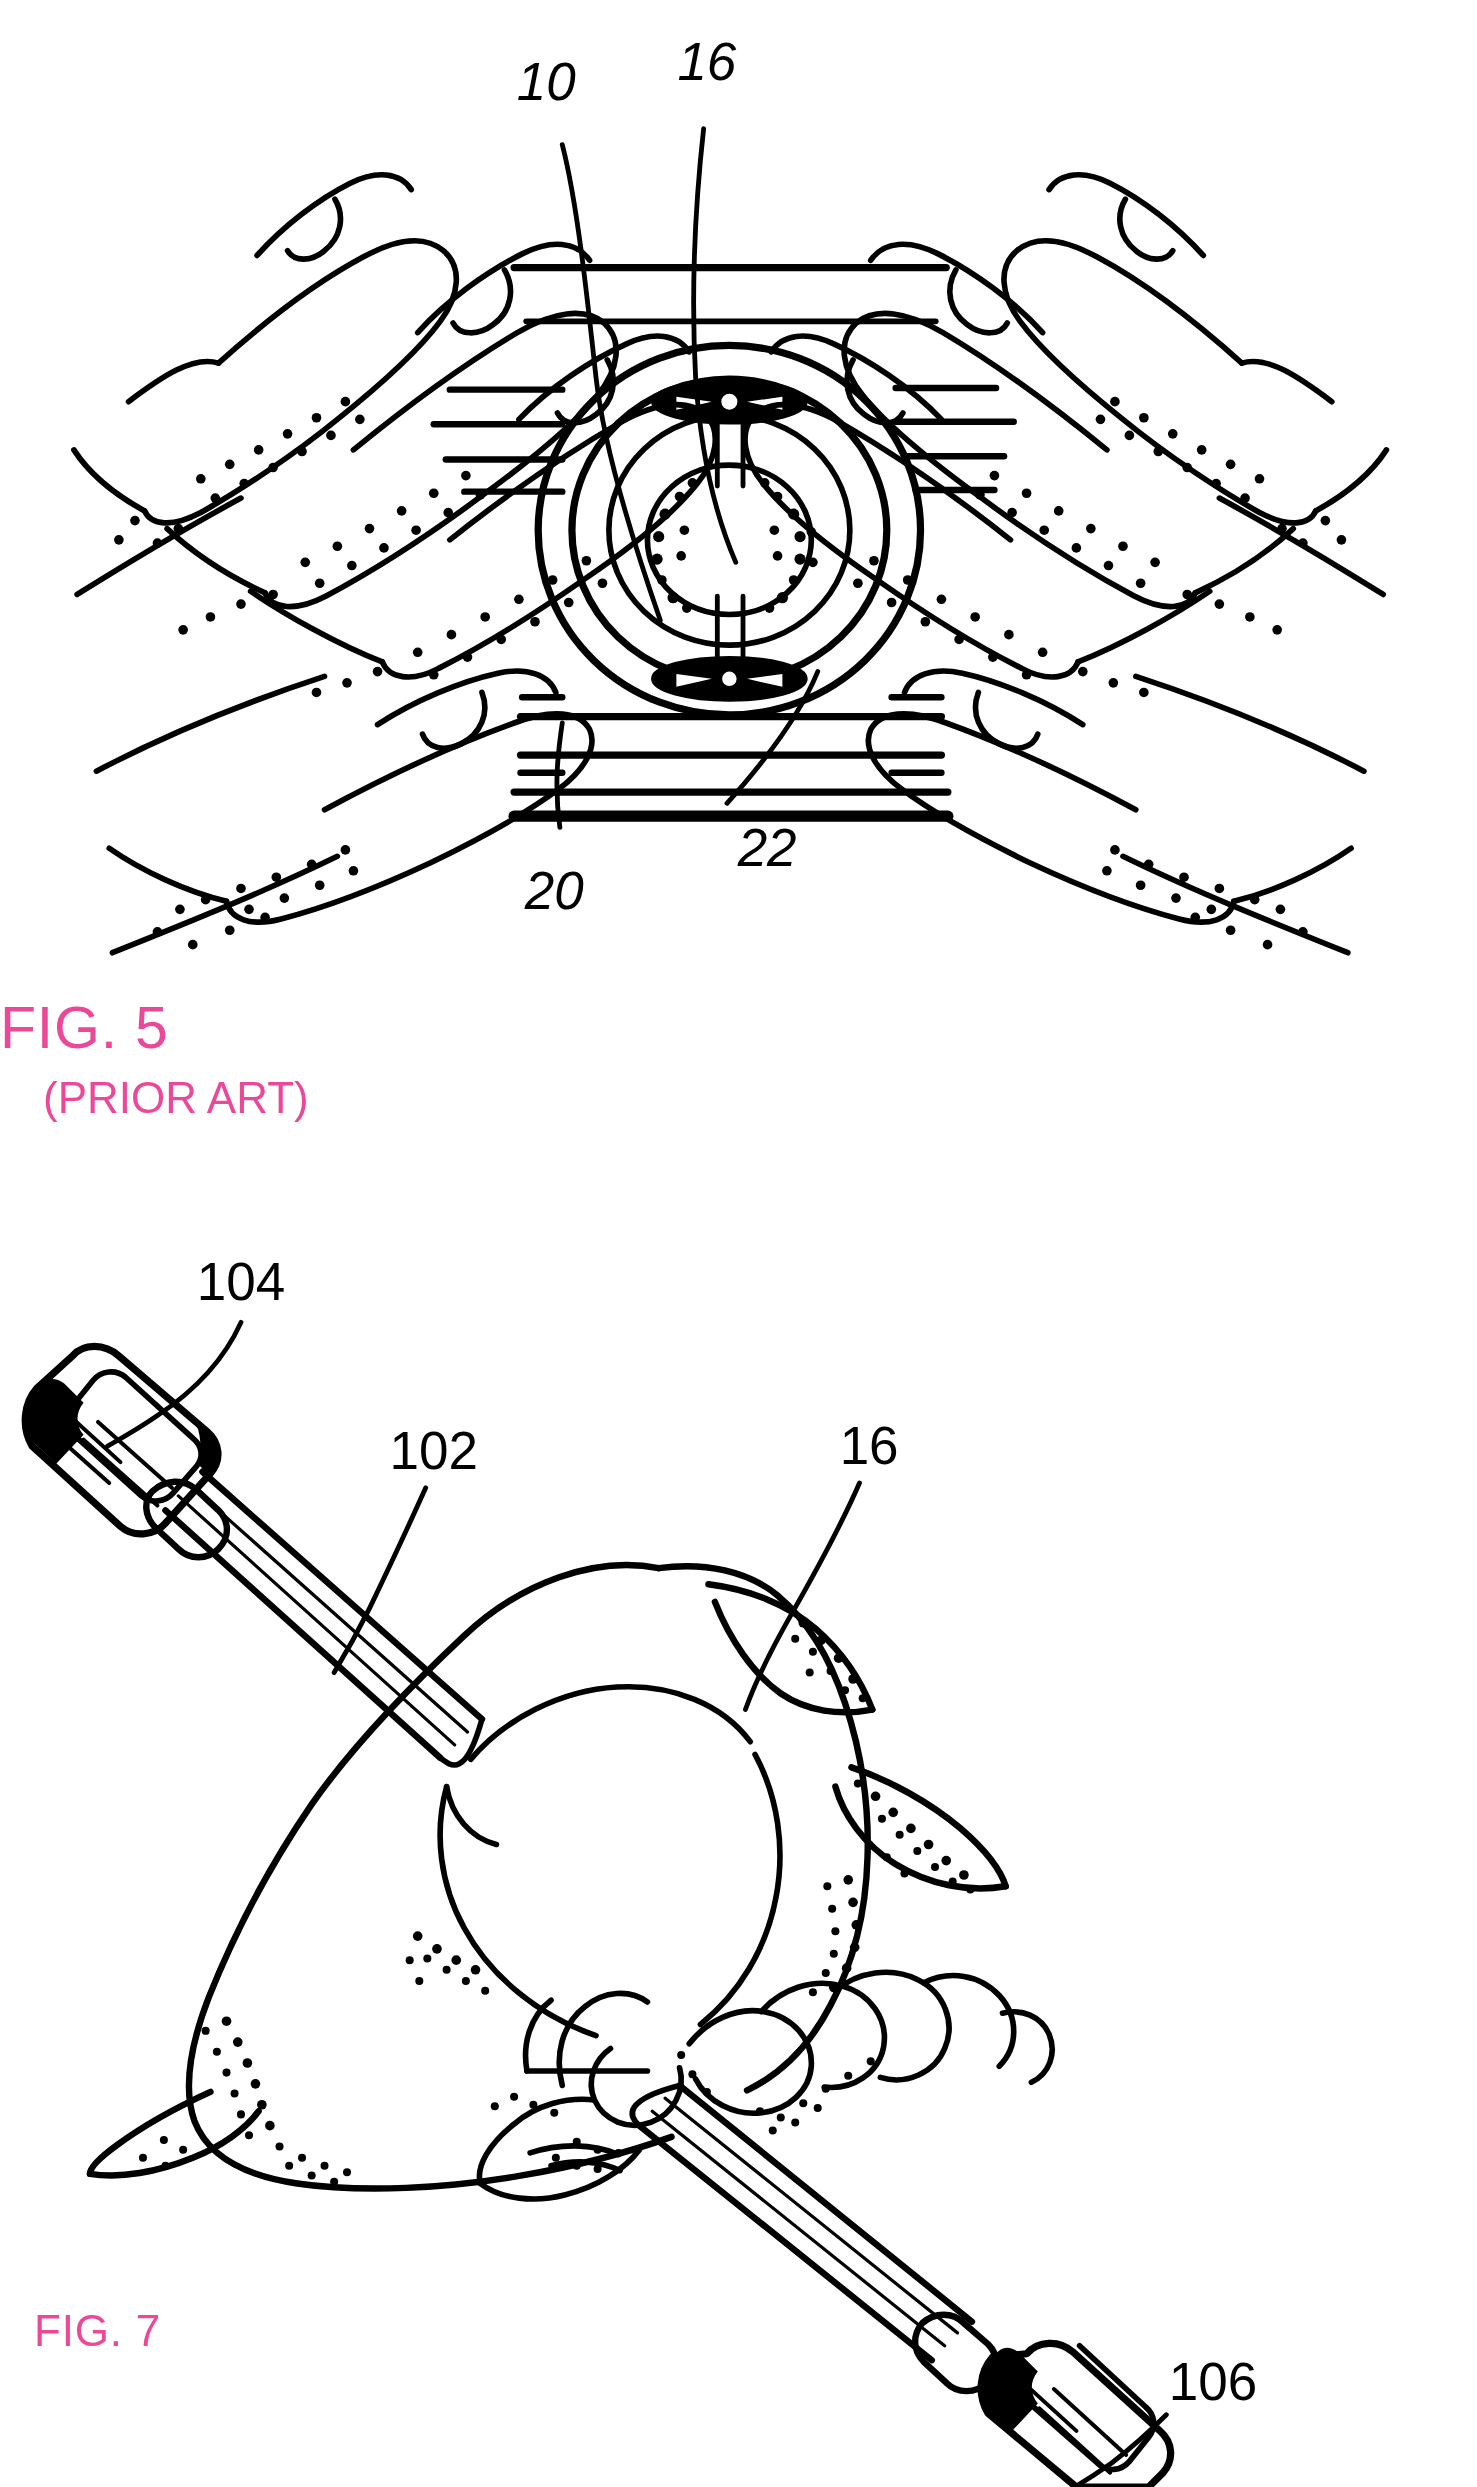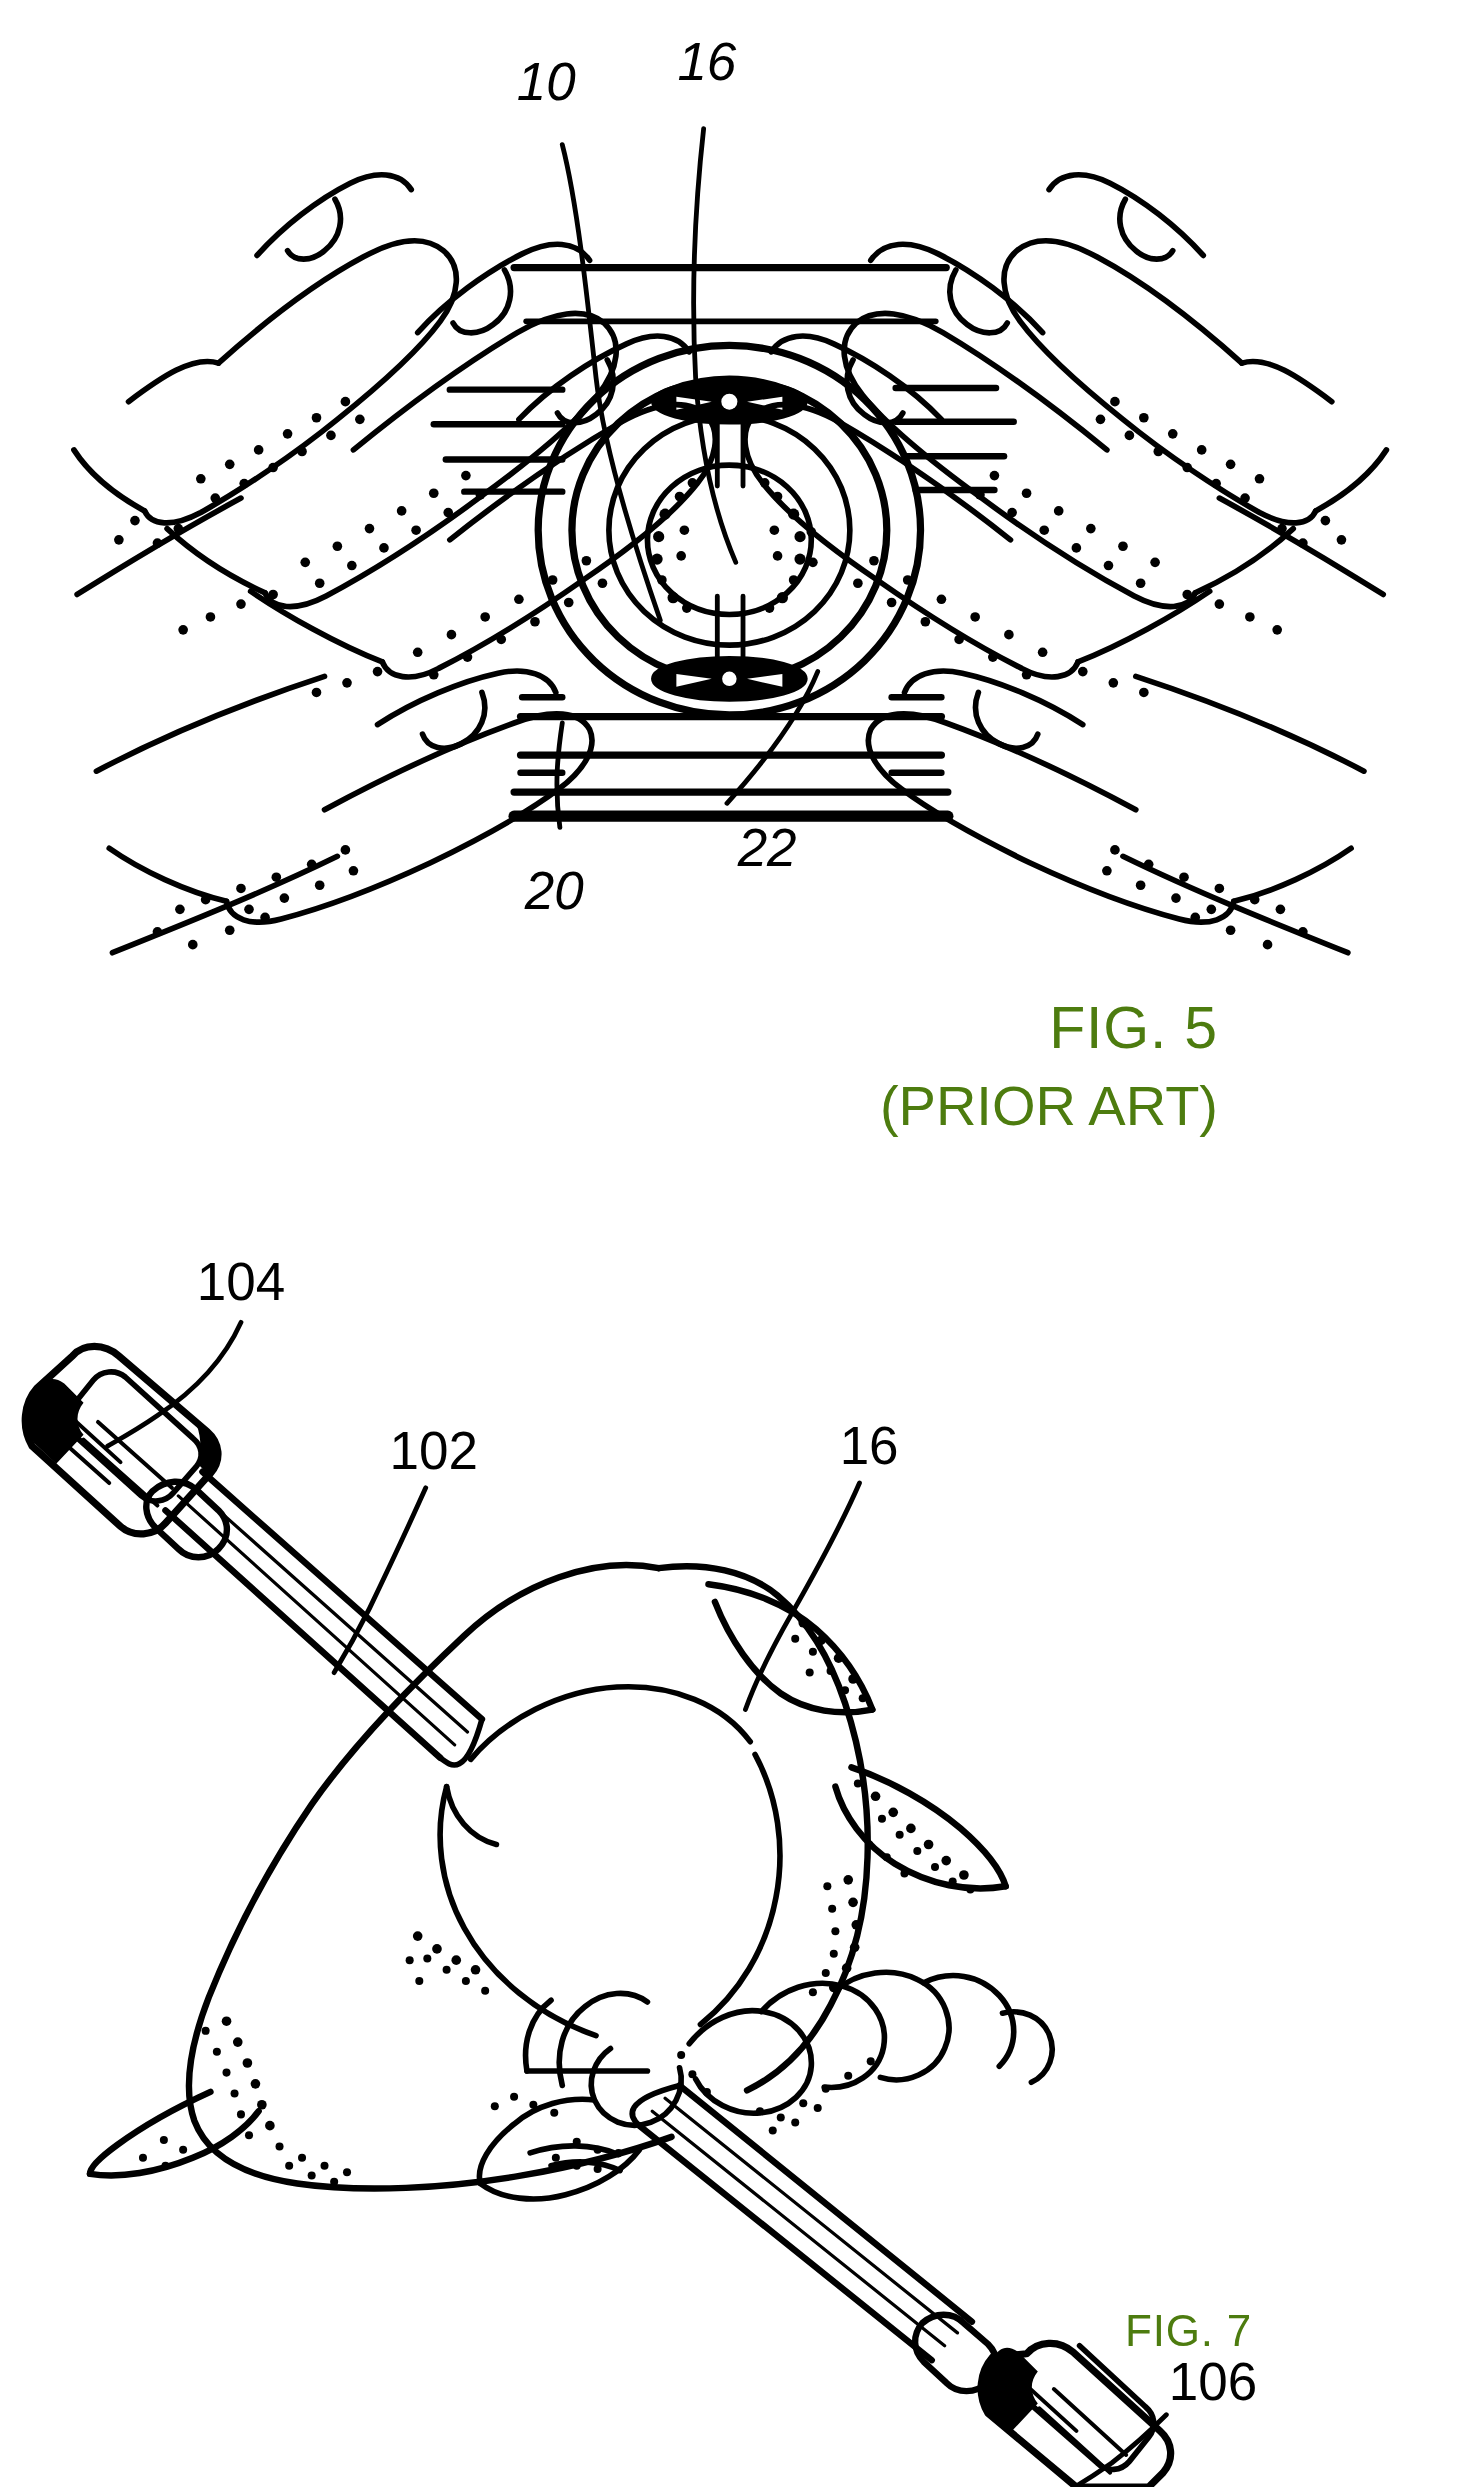--- a/index.html
+++ b/index.html
@@ -9,29 +9,29 @@
     color:#000;
     overflow:hidden;
     position:relative;
   }
   #sheet{position:relative;width:1478px;height:2487px;background:#fff;}
   .fig{position:absolute;left:0;width:1478px;}
   #fig5{top:0;height:1205px;font-style:italic;}
   #fig7{top:1205px;height:1283px;}
   svg{display:block;}
   .cap{
-    position:absolute;left:0;width:1218px;text-align:right;
+    position:absolute;left:0;width:1218px;text-align:left;
     font-family:"Liberation Sans",sans-serif;
     font-weight:400;
     letter-spacing:0.8px;
-    color:#4d7c0f;
+    color:#ec4899;
     user-select:none;
   }
   #cap5{top:994px;font-size:59px;}
-  #cap5b{top:1073px;font-size:56px;letter-spacing:0px;}
+  #cap5b{top:1073px;font-size:44px;letter-spacing:0px;padding-left:43px;}
   #cap7{top:2306px;font-size:44px;margin-left:34px;}
   .lbl{font-family:"Liberation Sans",sans-serif;font-size:66px;fill:#000;}
 </style>
 </head>
 <body>
 
 <div id="sheet">
 
   <div class="fig" id="fig5">
     <svg width="1478" height="1205" viewBox="0 0 1840 1500" xmlns="http://www.w3.org/2000/svg">

